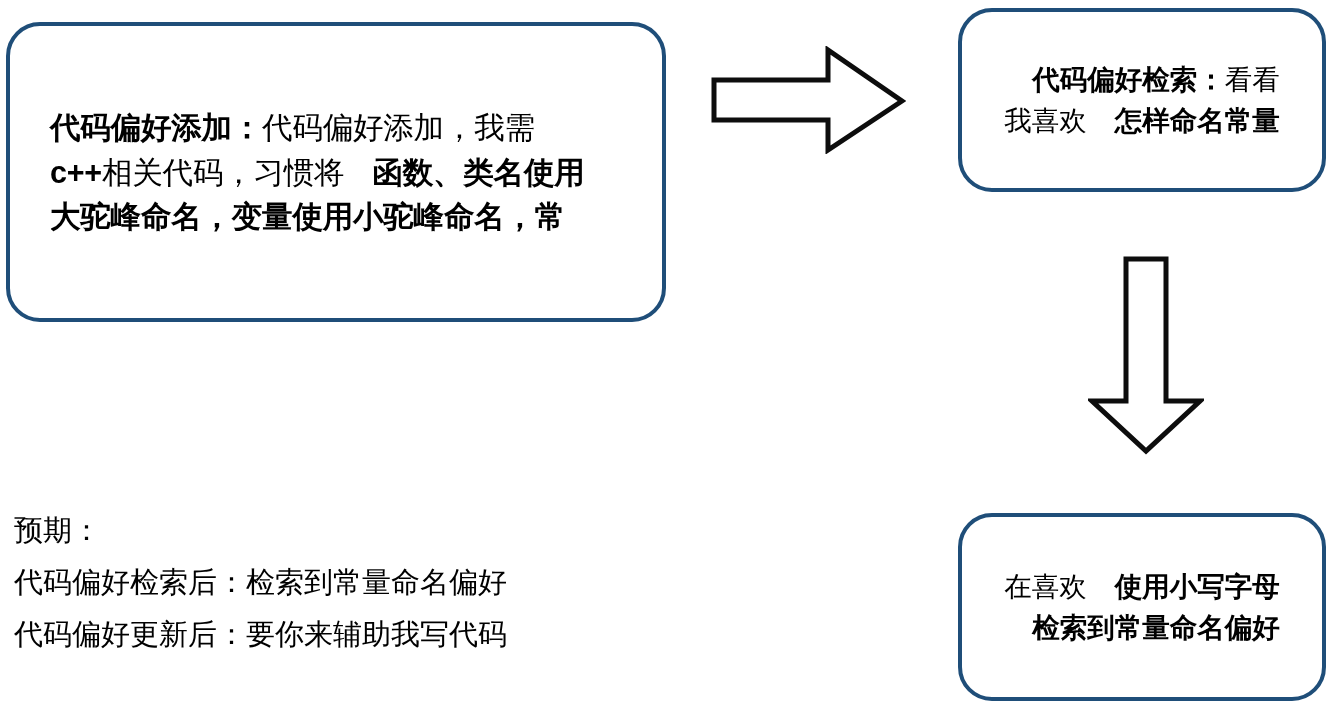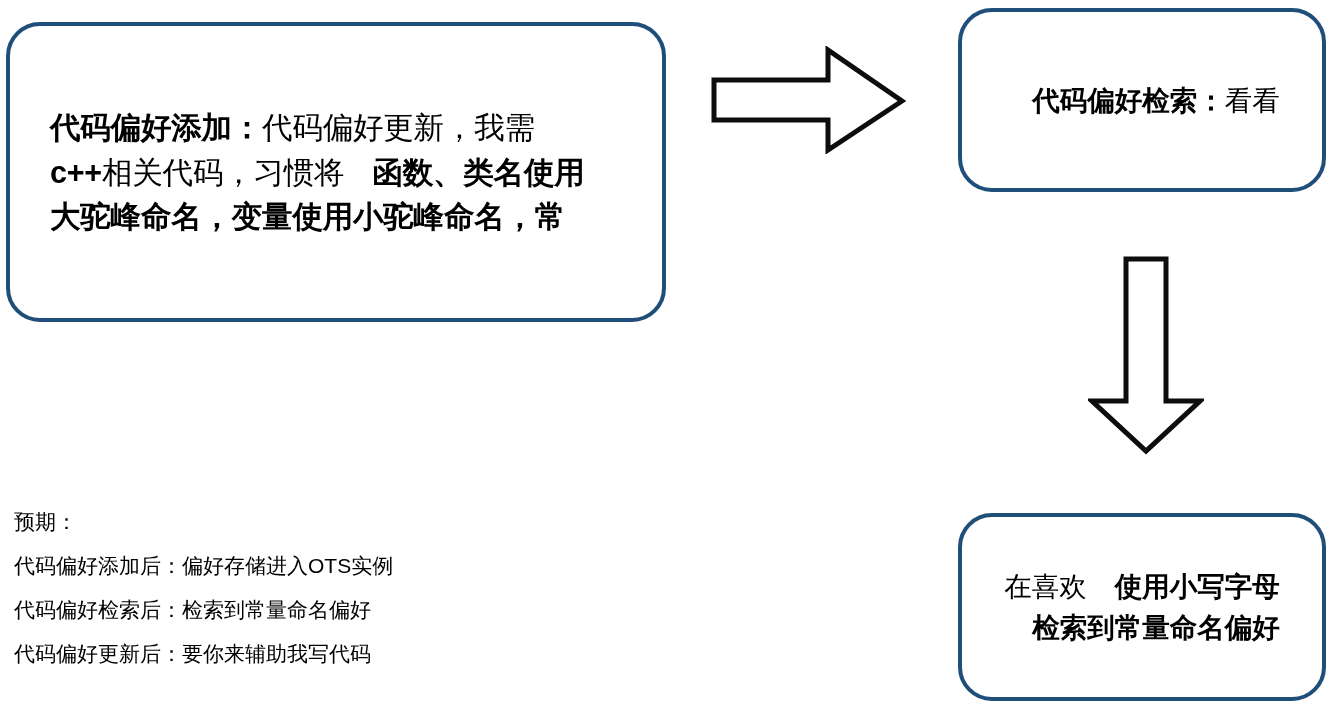--- a/index.html
+++ b/index.html
@@ -101,54 +101,58 @@
   }
 
   
   #expectations {
     position: absolute;
     left: 14px;
     top: 500px;
     width: 760px;
   }
   .exp-line {
-    font-size: 21px;
+    font-size: 29px;
     line-height: 44px;
     white-space: nowrap;
     font-weight: 500;
     letter-spacing: 0px;
+    margin-top: 8px;
   }
 </style>
 </head>
 <body>
 
 <div class="box" id="box-prompt-add">
   <div class="box-inner">
     <div class="line-add">
-      <span class="w-bold">代码偏好添加：</span><span class="w-reg">代码偏好更新，我需</span>
+      <span class="w-bold">代码偏好添加：</span><span class="w-reg">代码偏好添加，我需</span>
     </div>
     <div class="line-add">
       <span class="w-bold">c++</span><span class="w-reg">相关代码，习惯将</span><span class="w-bold">函数、类名使用</span>
     </div>
     <div class="line-add">
       <span class="w-bold">大驼峰命名，变量使用小驼峰命名，常</span>
     </div>
   </div>
 </div>
 
 <div class="arrow" id="arrow-right">
   <svg viewBox="0 0 196 108" preserveAspectRatio="none">
     <polygon points="4,34 118,34 118,4 192,55 118,104 118,74 4,74"></polygon>
   </svg>
 </div>
 
 <div class="box" id="box-prompt-retrieve">
   <div class="box-inner">
     <div class="line-rt">
       <span class="w-bold">代码偏好检索：</span><span class="w-reg">看看</span>
+    </div>
+    <div class="line-rt">
+      <span class="w-reg">我喜欢</span><span class="w-bold">怎样命名常量</span>
     </div>
   </div>
 </div>
 
 <div class="arrow" id="arrow-down">
   <svg viewBox="0 0 116 200" preserveAspectRatio="none">
     <polygon points="38,4 78,4 78,146 112,146 58,196 4,146 38,146"></polygon>
   </svg>
 </div>
 
@@ -158,16 +162,15 @@
       <span class="w-reg">在喜欢</span><span class="w-bold">使用小写字母</span>
     </div>
     <div class="line-rt">
       <span class="w-bold">检索到常量命名偏好</span>
     </div>
   </div>
 </div>
 
 <div id="expectations">
   <div class="exp-line">预期：</div>
-  <div class="exp-line">代码偏好添加后：偏好存储进入OTS实例</div>
   <div class="exp-line">代码偏好检索后：检索到常量命名偏好</div>
   <div class="exp-line">代码偏好更新后：要你来辅助我写代码</div>
 </div>
 
 </body></html>

